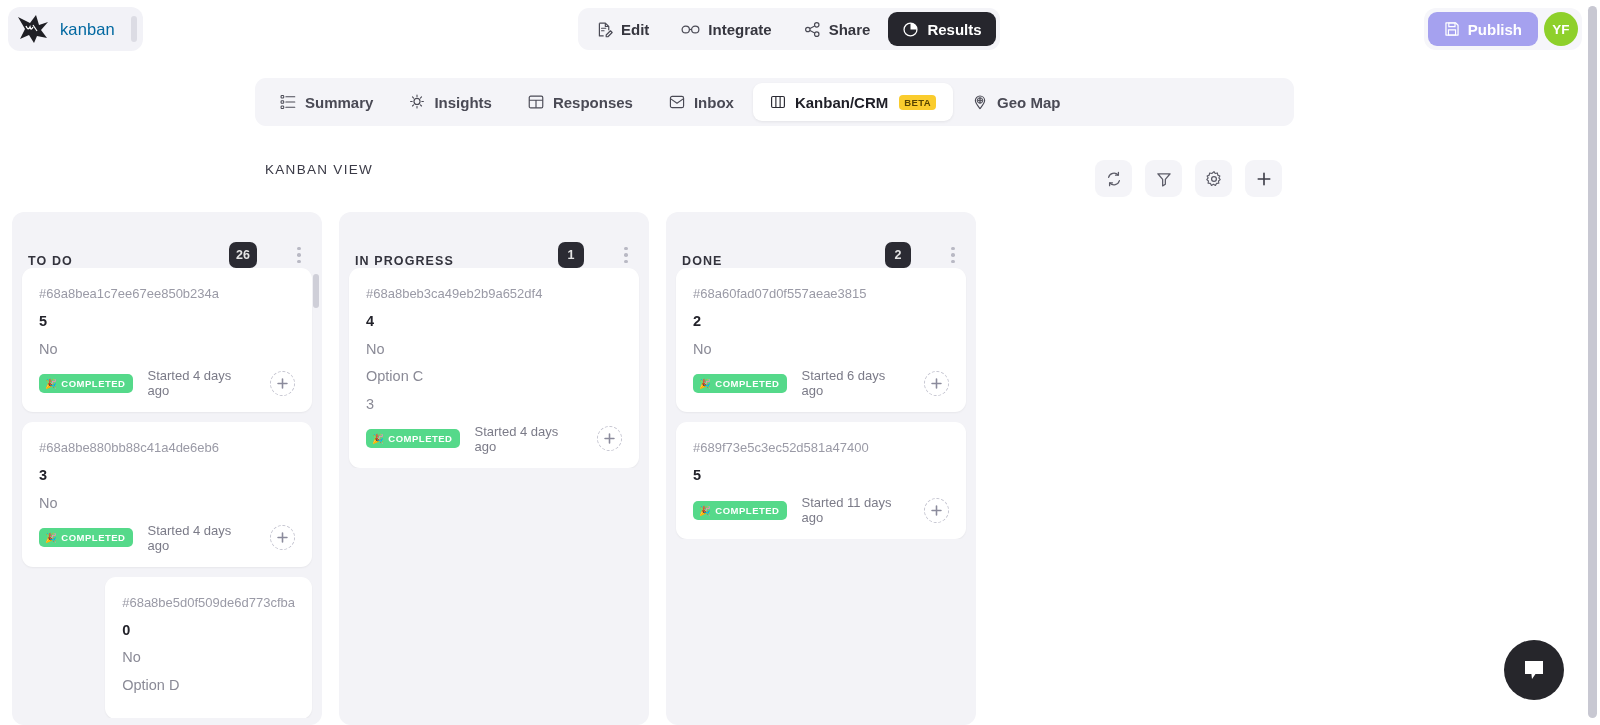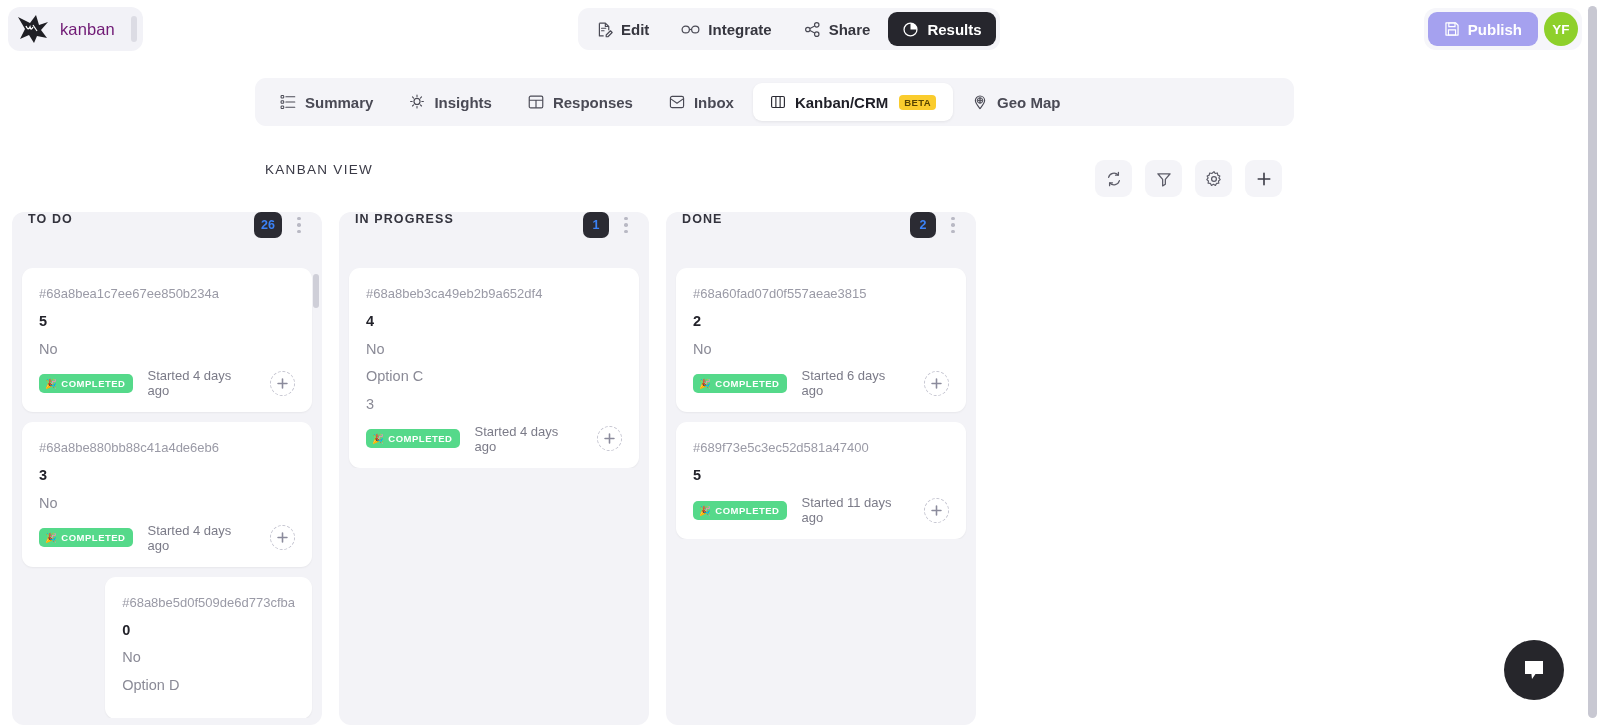--- a/index.html
+++ b/index.html
@@ -17,21 +17,21 @@
     background: #ffffff;
   }
   .brand-pill {
     position: absolute; left: 8px; top: 7px;
     display: flex; align-items: center; gap: 10px;
     background: #f2f2f7; border-radius: 12px;
     height: 44px; padding: 0 6px 0 8px;
   }
   .brand-logo { width: 34px; height: 30px; display: block; }
   .brand-name {
-    font-size: 16.5px; color: #701a75; letter-spacing: .1px;
+    font-size: 16.5px; color: #0369a1; letter-spacing: .1px;
   }
   .brand-sb {
     width: 6px; height: 26px; border-radius: 4px; background: #dcdce4;
     margin-left: 6px;
   }
 
   .nav-pill {
     position: absolute; left: 578px; top: 8px;
     display: flex; align-items: center; gap: 4px;
     background: #f4f4f8; border-radius: 11px; height: 42px; padding: 4px;
@@ -102,29 +102,29 @@
   .board {
     position: absolute; left: 12px; top: 212px;
     display: flex; gap: 17px;
   }
   .column {
     width: 310px; background: #f3f3f7; border-radius: 12px;
     padding: 0 0 10px 0; position: relative;
     max-height: 513px;
   }
   .col-head {
-    display: flex; align-items: flex-start; height: 56px; padding: 0 12px 0 16px;
+    display: flex; align-items: flex-end; height: 56px; padding: 0 12px 0 16px; gap: 25px;
   }
   .col-title {
     font-size: 12.5px; font-weight: 700; color: #33333d; letter-spacing: 1.1px;
     flex: 1;
   }
   .col-count {
     min-width: 26px; height: 26px; border-radius: 7px; background: #2b2b33;
-    color: #3b82f6; font-size: 12.5px; font-weight: 600;
+    color: #e5e5e5; font-size: 12.5px; font-weight: 600;
     display: flex; align-items: center; justify-content: center; padding: 0 7px;
   }
   .dots {
     width: 22px; height: 26px; display: flex; flex-direction: column;
     align-items: center; justify-content: center; gap: 3px; cursor: pointer;
     margin-left: 6px;
   }
   .dots i { width: 3.5px; height: 3.5px; border-radius: 50%; background: #b9b9c4; display: block; }
 
   .col-body {

